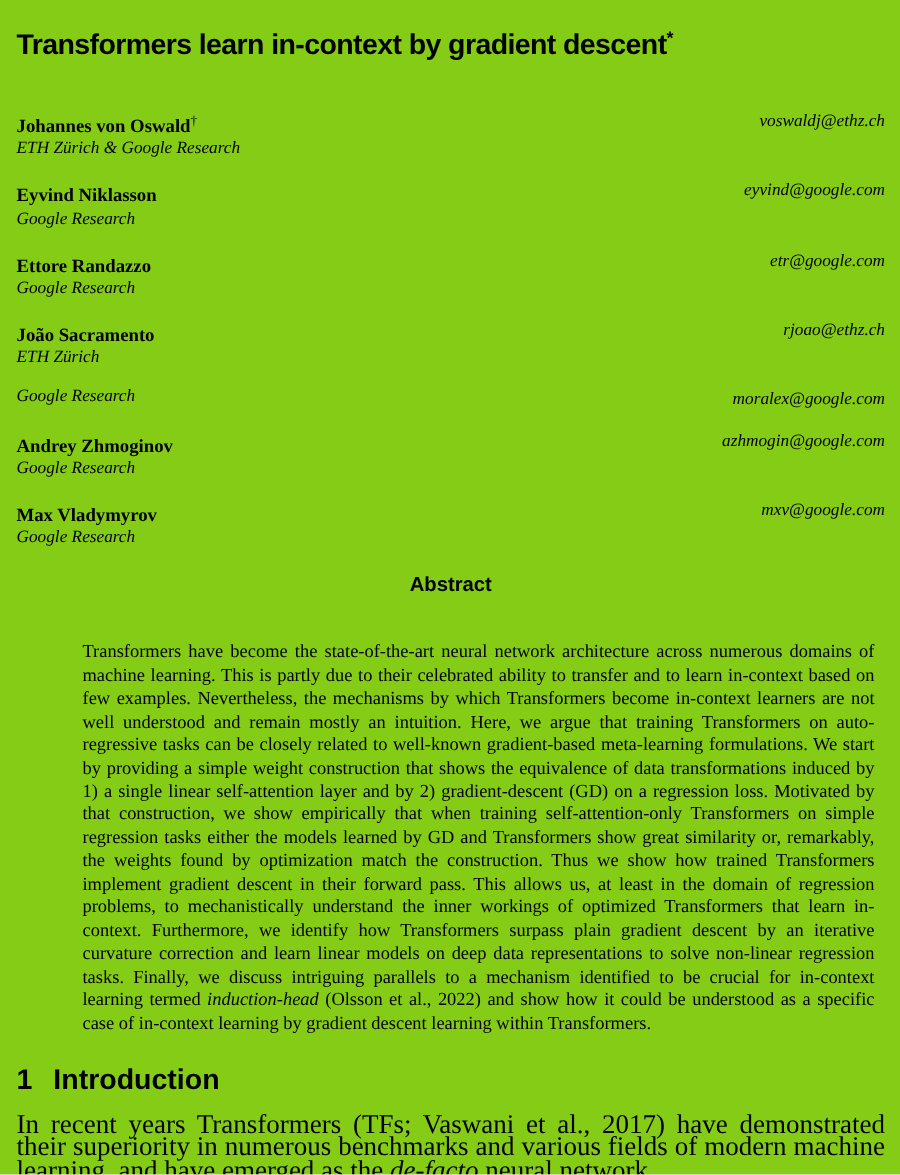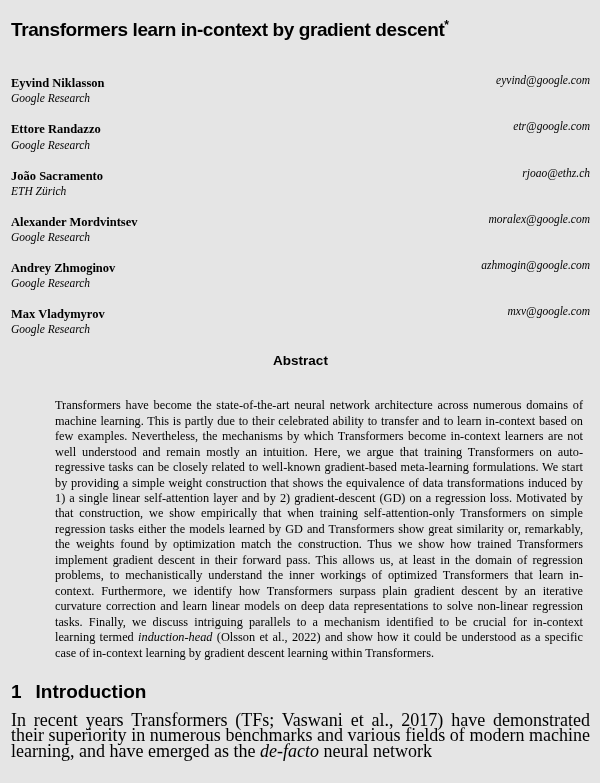--- a/index.html
+++ b/index.html
@@ -2,21 +2,21 @@
 <html><head>
 <meta charset="utf-8">
 <style>
   html, body { margin: 0; padding: 0; background: #ffffff; }
   .page {
     position: relative;
     width: 600px;
     height: 783px;
     box-sizing: border-box;
     padding: 12px 10px 0 11px;
-    background: #e5e5e5;
+    background: #84cc16;
     color: #000000;
     font-family: "Liberation Serif", serif;
     overflow: hidden;
   }
   .title {
     font-family: "Liberation Sans", sans-serif;
     font-weight: bold;
     font-size: 19px;
     line-height: 26px;
     letter-spacing: -0.4px;
@@ -82,20 +82,27 @@
 </style>
 </head>
 <body>
 
 <div class="page">
 
   <h1 class="title"><span>Transformers learn in-context by gradient descent</span><sup>*</sup></h1>
 
   <div class="authors">
 
+    <div class="author-row">
+      <div>
+        <div class="author-name"><span>Johannes von Oswald</span><sup>†</sup></div>
+        <div class="author-affil">ETH Zürich &amp; Google Research</div>
+      </div>
+      <div class="author-email">voswaldj@ethz.ch</div>
+    </div>
 
     <div class="author-row">
       <div>
         <div class="author-name"><span>Eyvind Niklasson</span><sup></sup></div>
         <div class="author-affil">Google Research</div>
       </div>
       <div class="author-email">eyvind@google.com</div>
     </div>
 
     <div class="author-row">
@@ -109,21 +116,20 @@
     <div class="author-row">
       <div>
         <div class="author-name"><span>João Sacramento</span><sup></sup></div>
         <div class="author-affil">ETH Zürich</div>
       </div>
       <div class="author-email">rjoao@ethz.ch</div>
     </div>
 
     <div class="author-row">
       <div>
-        <div class="author-name"><span>Alexander Mordvintsev</span><sup></sup></div>
         <div class="author-affil">Google Research</div>
       </div>
       <div class="author-email">moralex@google.com</div>
     </div>
 
     <div class="author-row">
       <div>
         <div class="author-name"><span>Andrey Zhmoginov</span><sup></sup></div>
         <div class="author-affil">Google Research</div>
       </div>

